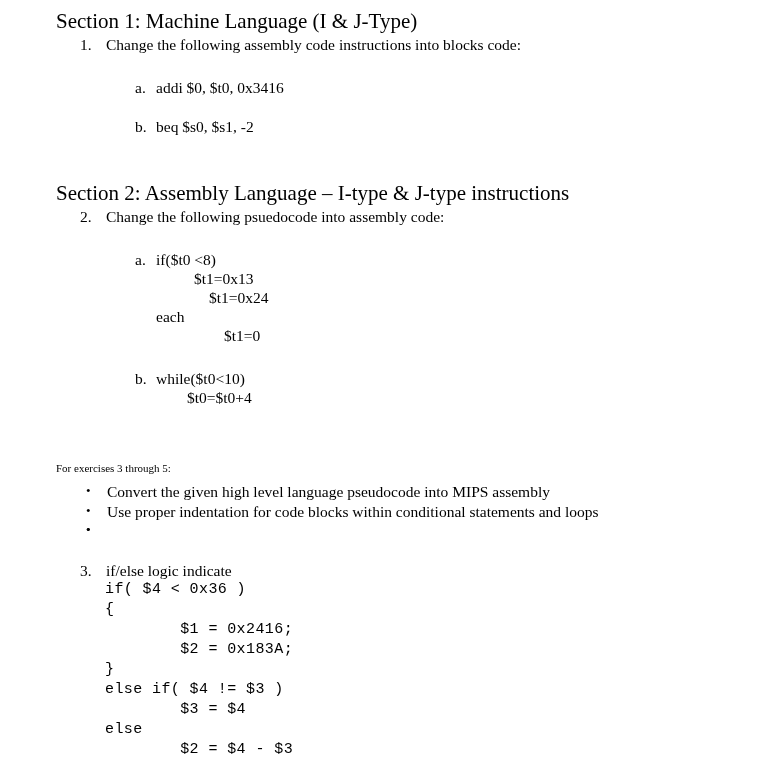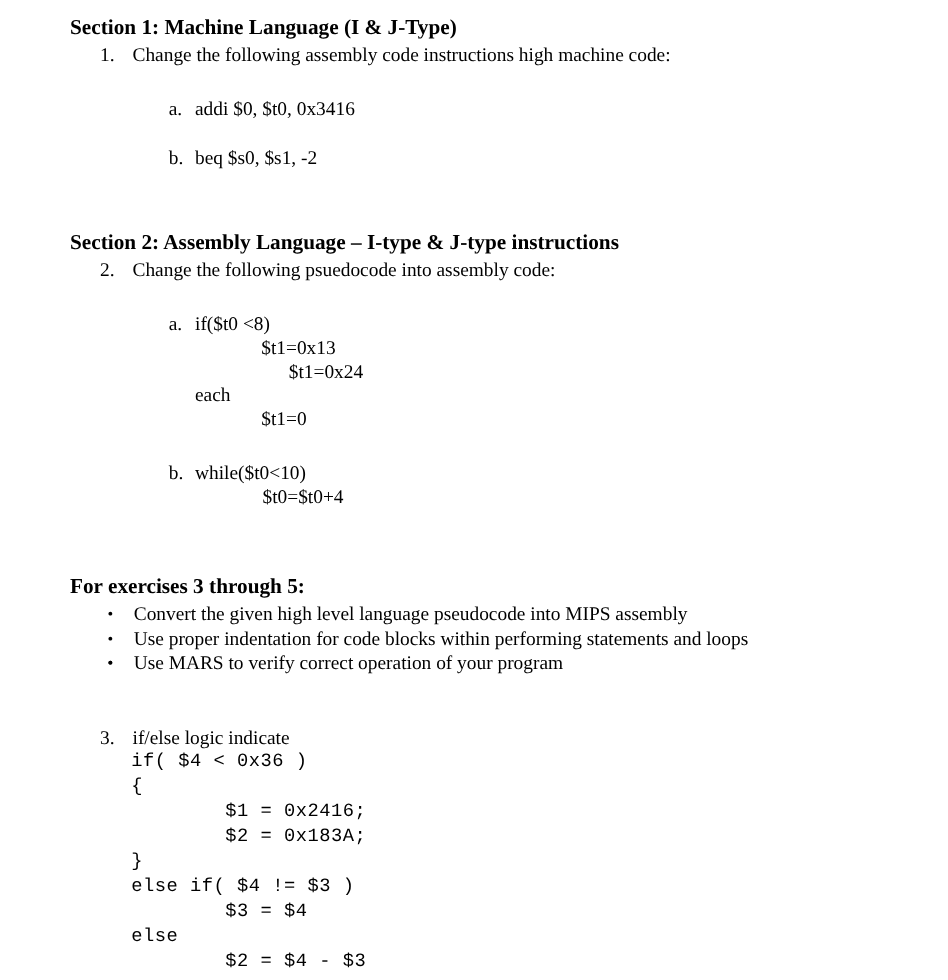--- a/index.html
+++ b/index.html
@@ -16,36 +16,35 @@
   }
   .page {
     position: relative;
     width: 758px;
     height: 784px;
     padding: 0;
   }
 
   
   .section-head {
-    font-weight: bold;
-    font-size: 17px;
+    font-weight: normal;
+    font-size: 21px;
     line-height: 19px;
   }
   .numbered {
     font-size: 15.5px;
     line-height: 19px;
   }
   .lettered {
     font-size: 15.5px;
     line-height: 19px;
   }
   .plain {
-    font-size: 17px;
-    line-height: 19px;
-    font-weight: bold;
+    font-size: 11px;
+    line-height: 19px;
   }
 
   
   .ind-0  { margin-left: 56px; }
   .ind-1  { margin-left: 80px; }
   .ind-2  { margin-left: 135px; }
 
   
   .row {
     display: flex;
@@ -107,21 +106,21 @@
 <div class="page">
 
   <div class="sp-12"></div>
 
   <div class="section-head ind-0">Section 1: Machine Language (I &amp; J-Type)</div>
 
   <div class="sp-4"></div>
 
   <div class="numbered ind-1 row">
     <span class="marker m-num">1.</span>
-    <span class="content">Change the following assembly code instructions high machine code:</span>
+    <span class="content">Change the following assembly code instructions into blocks code:</span>
   </div>
 
   <div class="sp-24"></div>
 
   <div class="lettered ind-2 row">
     <span class="marker m-let">a.</span>
     <span class="content">addi $0, $t0, 0x3416</span>
   </div>
 
   <div class="sp-20"></div>
@@ -142,59 +141,58 @@
     <span class="marker m-num">2.</span>
     <span class="content">Change the following psuedocode into assembly code:</span>
   </div>
 
   <div class="sp-24"></div>
 
   <div class="lettered ind-2 row">
     <span class="marker m-let">a.</span>
     <span class="content">
       <div>if($t0 &lt;8)</div>
-      <div style="margin-left:53px">$t1=0x13</div>
-      <div style="margin-left:75px">$t1=0x24</div>
+      <div style="margin-left:38px">$t1=0x13</div>
+      <div style="margin-left:53px">$t1=0x24</div>
       <div>each</div>
-      <div style="margin-left:53px">$t1=0</div>
+      <div style="margin-left:68px">$t1=0</div>
     </span>
   </div>
 
   <div class="sp-24"></div>
 
   <div class="lettered ind-2 row">
     <span class="marker m-let">b.</span>
     <span class="content">
       <div>while($t0&lt;10)</div>
-      <div style="margin-left:54px">$t0=$t0+4</div>
+      <div style="margin-left:31px">$t0=$t0+4</div>
     </span>
   </div>
 
   <div class="sp-32"></div>
   <div class="sp-20"></div>
 
   <div class="plain ind-0">For exercises 3 through 5:</div>
 
   <div class="sp-4"></div>
 
   <ul class="bullets">
     <li>
       <span class="dot">•</span>
       <span>Convert the given high level language pseudocode into MIPS assembly</span>
     </li>
     <li>
       <span class="dot">•</span>
-      <span>Use proper indentation for code blocks within performing statements and loops</span>
+      <span>Use proper indentation for code blocks within conditional statements and loops</span>
     </li>
     <li class="justify">
       <span class="dot">•</span>
     </li>
     <li>
       <span class="dot">•</span>
-      <span>Use MARS to verify correct operation of your program</span>
     </li>
   </ul>
 
   <div class="sp-32"></div>
   <div class="sp-8"></div>
 
   <div class="numbered ind-1 row">
     <span class="marker m-num">3.</span>
     <span class="content">if/else logic indicate</span>
   </div>

